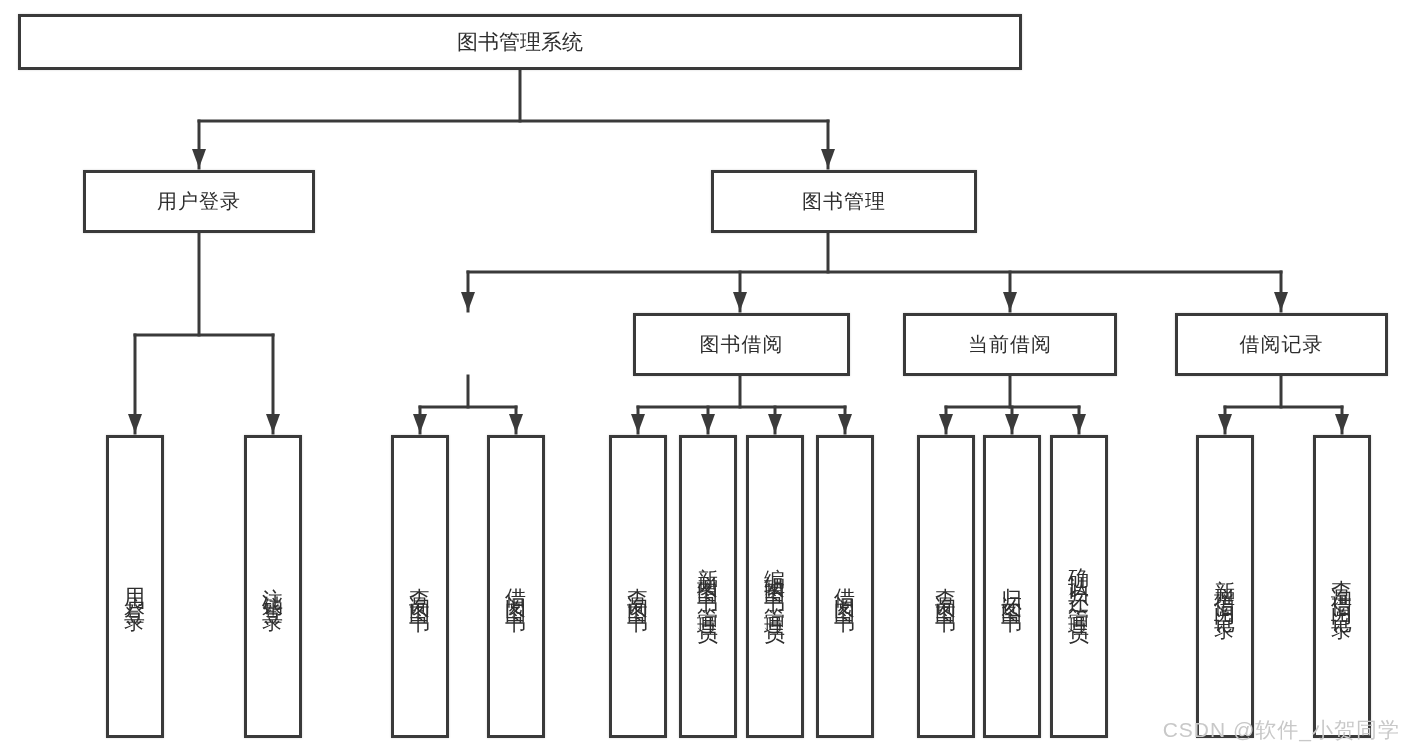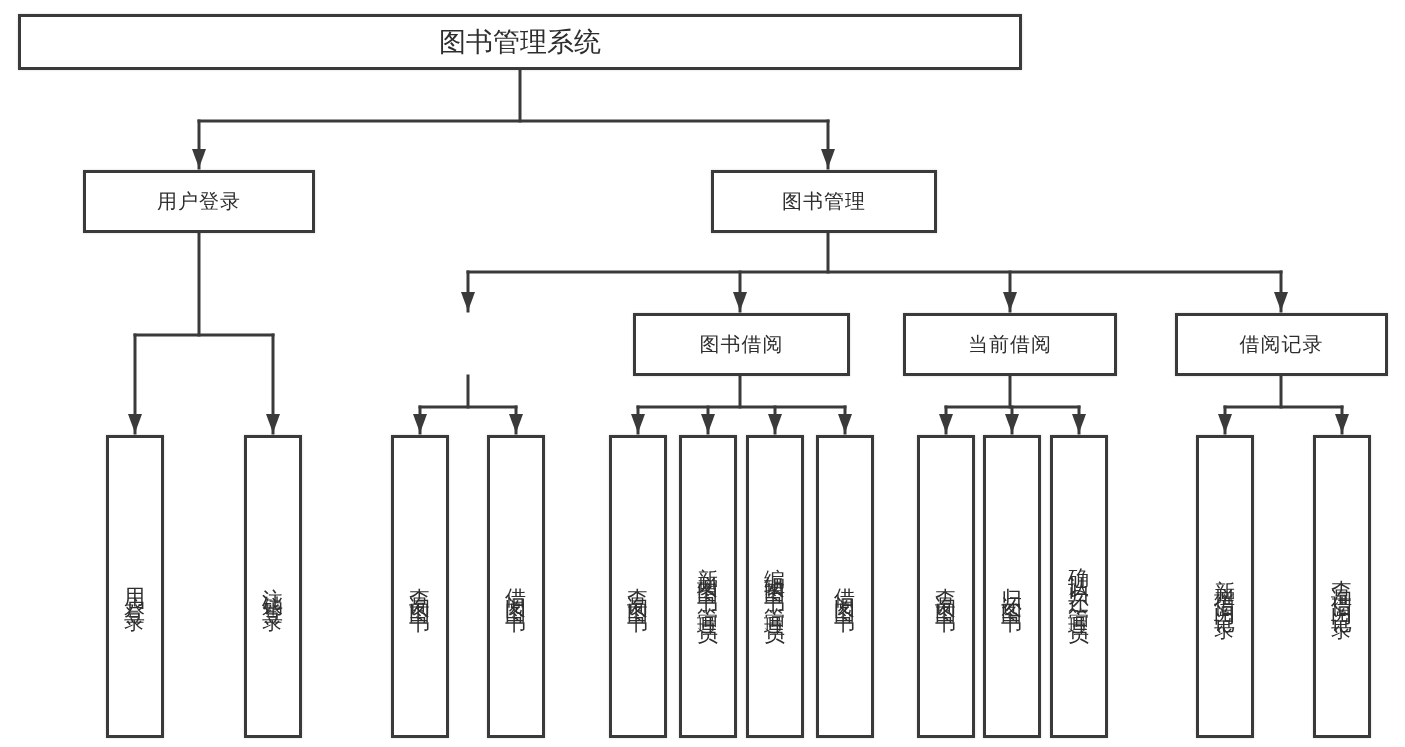--- a/index.html
+++ b/index.html
@@ -30,21 +30,21 @@
   }
   .box{
     position:absolute;
     background:var(--boxbg);
     border:3px solid var(--line);
     display:flex;align-items:center;justify-content:center;
     z-index:2;
     box-shadow:0 0 2px rgba(0,0,0,.18);
   }
   .hnode{font-size:20px;letter-spacing:1px;}
-  .root{font-size:27px;}
+  .root{font-size:21px;}
   .leaf{width:58px;top:435px;height:303px;}
   .leaf .vtext{
     writing-mode:vertical-rl;
     text-orientation:mixed;
     font-size:21px;
     letter-spacing:8px;
     line-height:1;
     white-space:nowrap;
   }
   .watermark{
@@ -109,21 +109,21 @@
     <line x1="1342" y1="407" x2="1342" y2="433" marker-end="url(#arrow)"></line>
   </svg>
 
   <div class="box root" style="left:18px;top:14px;width:1004px;height:56px;">
     <span>图书管理系统</span>
   </div>
 
   <div class="box hnode" style="left:83px;top:170px;width:232px;height:63px;">
     <span>用户登录</span>
   </div>
-  <div class="box hnode" style="left:711px;top:170px;width:226px;height:63px;align-items:center;">
+  <div class="box hnode" style="left:711px;top:170px;width:266px;height:63px;align-items:center;">
     <span>图书管理</span>
   </div>
 
   <div class="box hnode" style="left:903px;top:313px;width:214px;height:63px;">
     <span>当前借阅</span>
   </div>
   <div class="box hnode" style="left:633px;top:313px;width:217px;height:63px;">
     <span>图书借阅</span>
   </div>
   <div class="box hnode" style="left:1175px;top:313px;width:213px;height:63px;">
@@ -167,13 +167,14 @@
     <span class="vtext">确认归还（管理员）</span>
   </div>
 
   <div class="box leaf" style="left:1196px;">
     <span class="vtext">新增借阅记录</span>
   </div>
   <div class="box leaf" style="left:1313px;">
     <span class="vtext">查询借阅记录</span>
   </div>
 
+  <div class="watermark">CSDN @软件_小贺同学</div>
 </div>
 
 </body></html>

